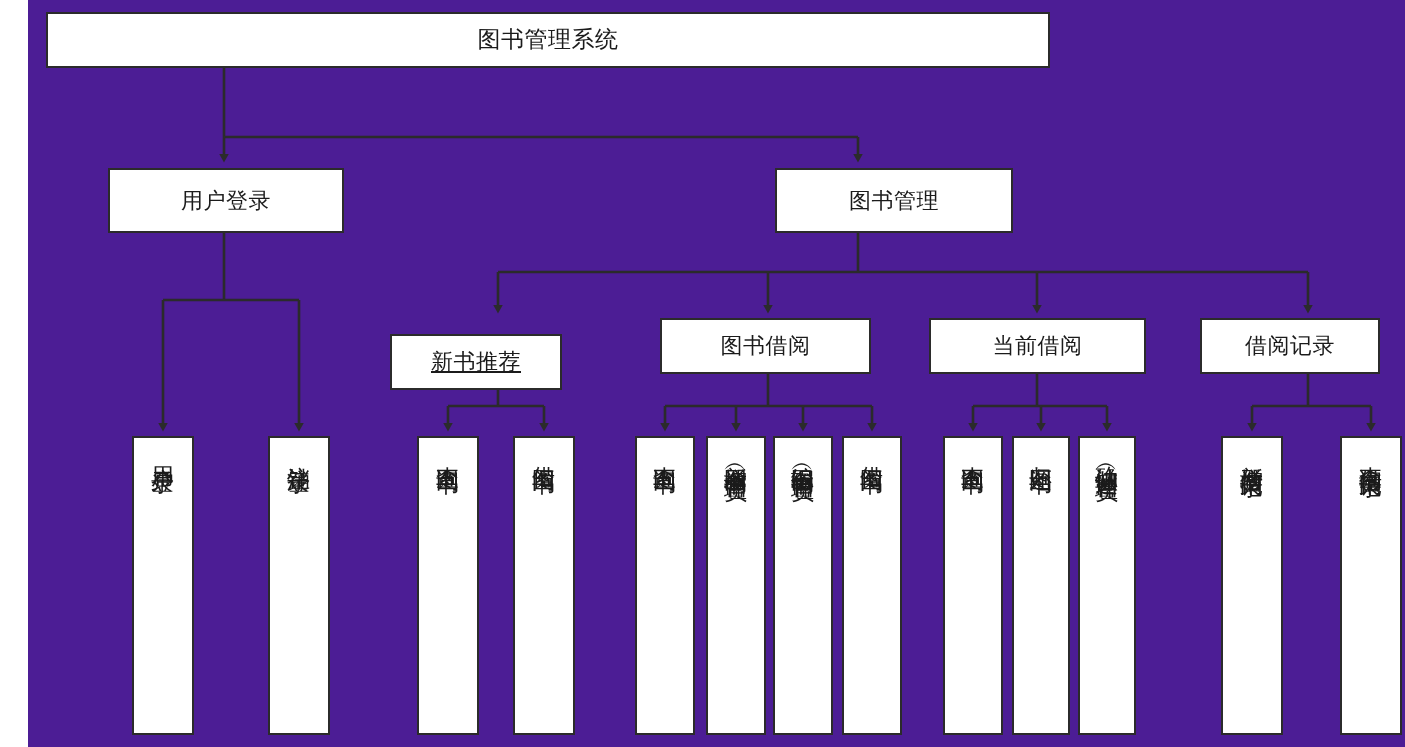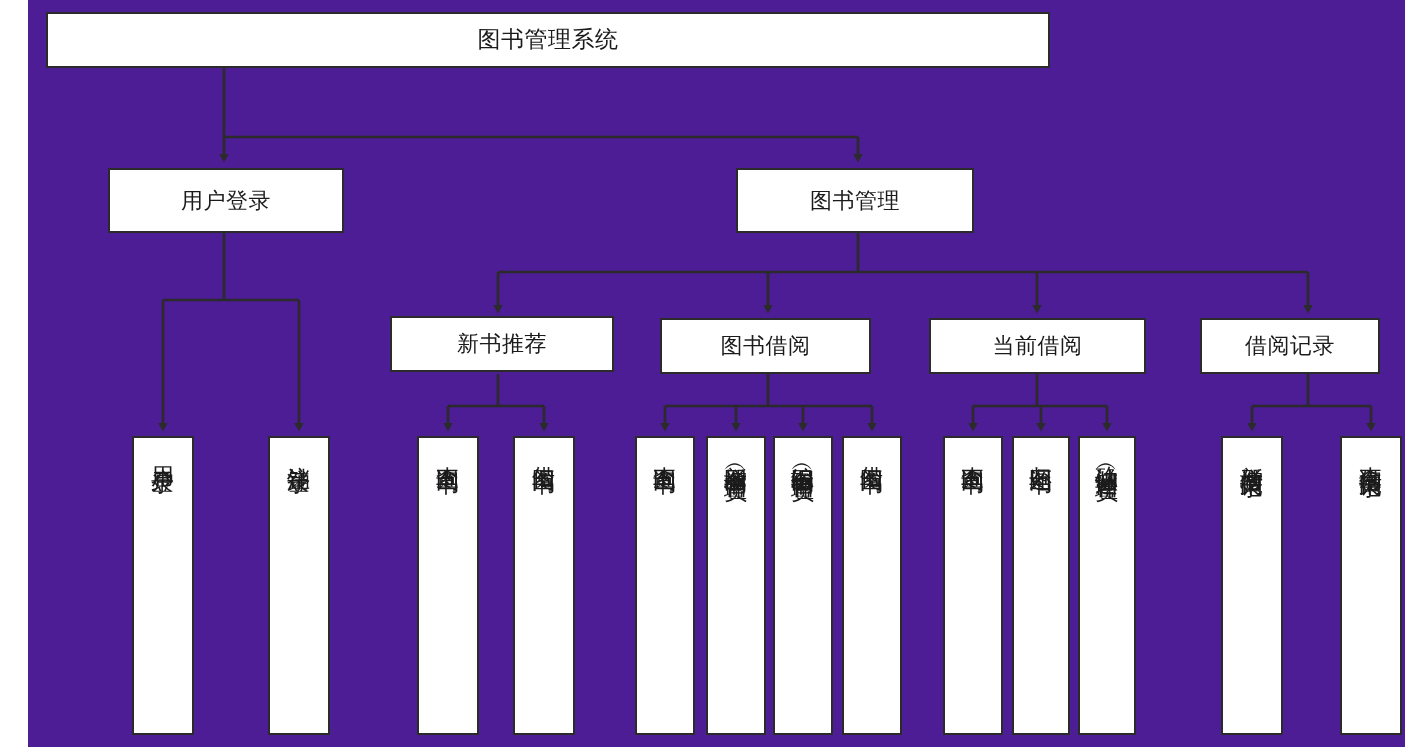--- a/index.html
+++ b/index.html
@@ -121,25 +121,25 @@
     </g>
   </svg>
 
   <div class="node level0" style="left:18px; top:12px; width:1004px; height:56px;">
     <span class="node-label">图书管理系统</span>
   </div>
 
   <div class="node level1" style="left:80px; top:168px; width:236px; height:65px;">
     <span class="node-label">用户登录</span>
   </div>
-  <div class="node level1" style="left:708px; top:168px; width:238px; height:65px;">
+  <div class="node level1" style="left:747px; top:168px; width:238px; height:65px;">
     <span class="node-label">图书管理</span>
   </div>
 
-  <div class="node level2" style="left:362px; top:316px; width:224px; height:56px;">
+  <div class="node level2" style="left:362px; top:334px; width:172px; height:56px;text-decoration:underline;">
     <span class="node-label">新书推荐</span>
   </div>
   <div class="node level2" style="left:632px; top:318px; width:211px; height:56px;">
     <span class="node-label">图书借阅</span>
   </div>
   <div class="node level2" style="left:901px; top:318px; width:217px; height:56px;">
     <span class="node-label">当前借阅</span>
   </div>
   <div class="node level2" style="left:1172px; top:318px; width:180px; height:56px;">
     <span class="node-label">借阅记录</span>

